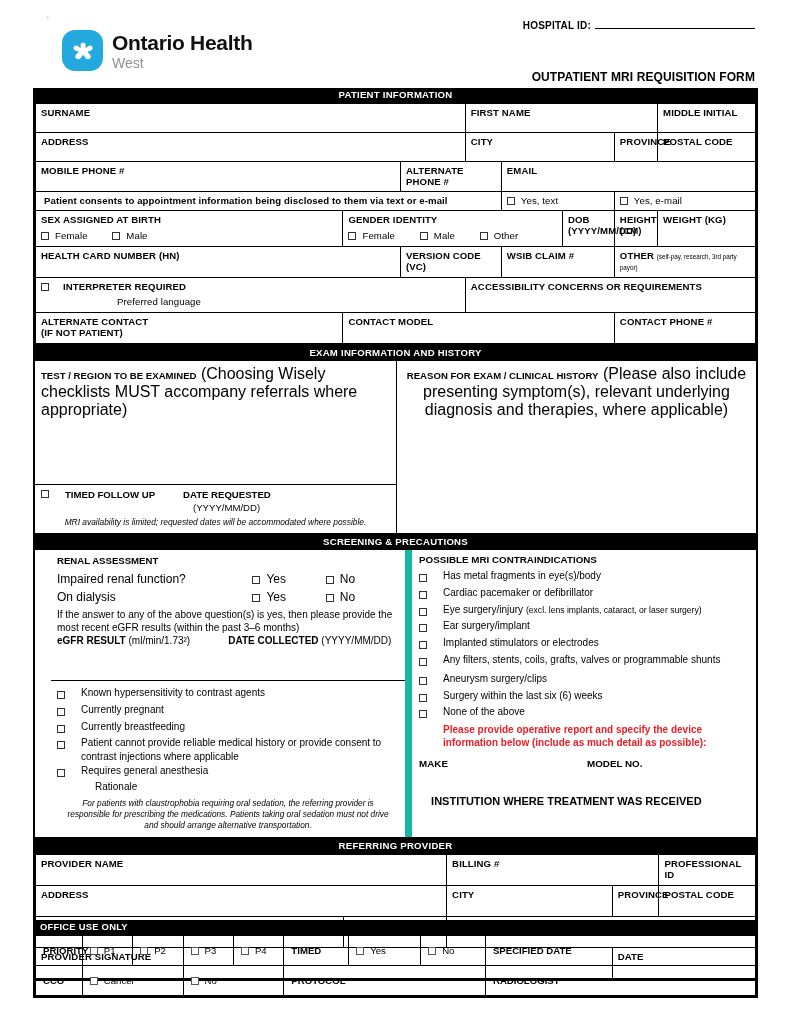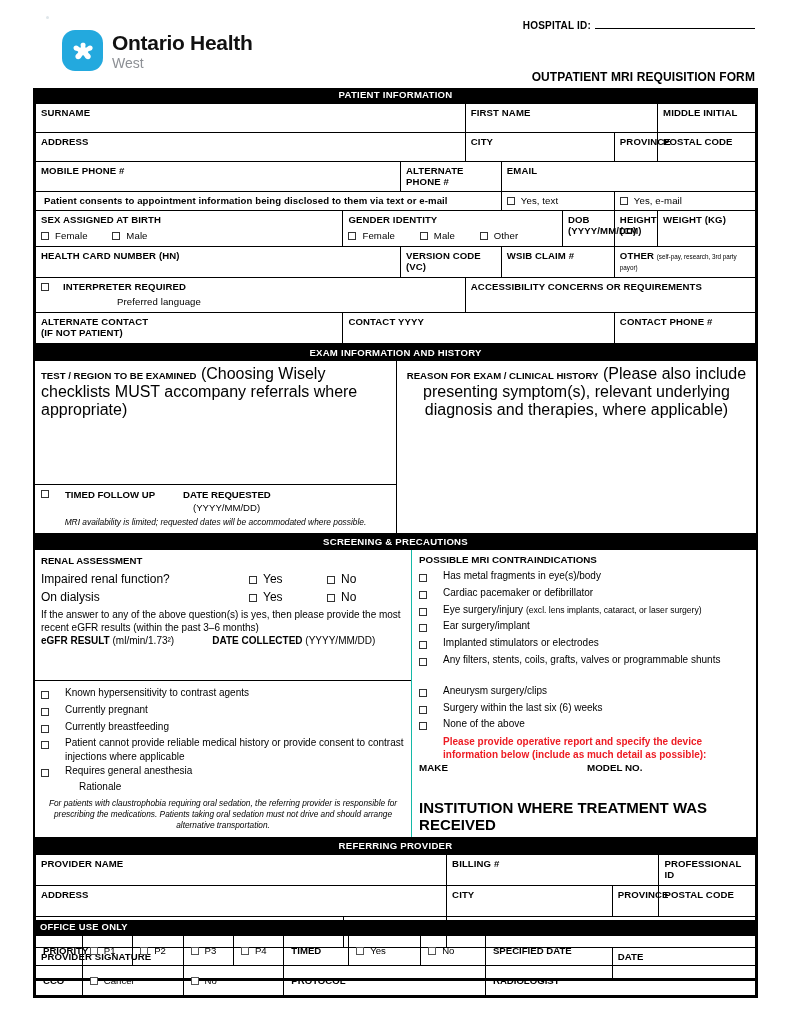--- a/index.html
+++ b/index.html
@@ -125,21 +125,21 @@
   .exam-box-top {
     height: 124px;
     border-bottom: 1px solid #000;
     padding: 4px 6px;
   }
   .exam-box-bot { padding: 4px 6px 5px 6px; height: 48px;}
   .hdr { font-size: 9.6px; font-weight: bold; }
 
   
   .scr-wrap { display: flex; border: 2px solid #000; border-top: none; }
-  .scr-left { width: 52.3%; border-right: 1px solid #14b8a6; }
+  .scr-left { width: 52.3%; border-right: 7px solid #14b8a6; padding-left: 16px; }
   .scr-right { flex: 1; padding: 4px 6px 0 7px; }
   .renal { padding: 5px 6px 4px 6px; border-bottom: 1px solid #000; height: 131px;}
   .scr-list { padding: 5px 6px 5px 6px; }
   .rrow { display: flex; align-items: baseline; font-size: 12px; font-weight: normal; margin-bottom: 4px; }
   .rrow .q { width: 208px; }
   .rrow .a { width: 78px; }
   .note { font-size: 10px; font-weight: normal; line-height: 1.3; }
   .egfr { font-size: 10px; margin-top: 1px; }
   .egfr b { font-weight: bold; }
   .egfr .gap { display: inline-block; width: 38px; }
@@ -149,23 +149,23 @@
   }
   .ck-item .box { flex: none; width: 24px; padding-top: 2px;}
   .ck-item .txt { flex: 1; }
   .sub-ind { padding-left: 24px; font-size: 10px; }
   .fine-ital {
     font-style: italic; font-size: 8.3px; text-align: center;
     line-height: 1.35; margin-top: 6px; padding: 0 4px;
   }
   .red { color: #ED1C24; font-weight: bold; font-size: 10px; line-height: 1.35; }
   .scr-right .hdr2 { font-size: 9.8px; font-weight: bold; margin-bottom: 4px; }
-  .makerow { font-size: 9.8px; font-weight: bold; margin-top: 0; display: flex;}
+  .makerow { font-size: 9.8px; font-weight: bold; margin-top: 8px; display: flex;}
   .makerow .m1 { width: 168px; }
-  .instrow { font-size: 15px; font-weight: bold; margin-top: 26px; }
+  .instrow { font-size: 11px; font-weight: bold; margin-top: 26px; margin-left: 12px; }
 
   
   .office { position: absolute; left: 33px; top: 920px; width: 725px; }
   .office .band { text-align: left; padding-left: 7px; font-size: 9.4px;}
   table.office-grid { width: 100%; border-collapse: collapse; table-layout: fixed;}
   table.office-grid td {
     border: 1px solid #000; font-size: 9.6px; font-weight: bold;
     padding: 6px 7px; vertical-align: middle; height: 30px;
   }
   .cbsm { display:inline-block; width:8px;height:8px;border:1px solid #555;background:#fff;vertical-align:-1px;margin-right:6px;}
@@ -270,21 +270,21 @@
         <div><span class="cb" style="margin-right:14px"></span><span>INTERPRETER REQUIRED</span></div>
         <div class="nb" style="margin-top:4px; padding-left:76px">Preferred language</div>
       </td>
       <td colspan="5">ACCESSIBILITY CONCERNS OR REQUIREMENTS</td>
     </tr>
     <tr class="h30">
       <td style="width:15%">
         <div>ALTERNATE CONTACT</div>
         <div>(IF NOT PATIENT)</div>
       </td>
-      <td colspan="5">CONTACT YYYY</td>
+      <td colspan="5">CONTACT MODEL</td>
       <td colspan="2">CONTACT PHONE #</td>
     </tr>
   </tbody>
       </table>
   </div>
 
   <div class="band">EXAM INFORMATION AND HISTORY</div>
   <div class="exam-wrap">
     <div class="exam-left">
       <div class="exam-box-top">
@@ -374,21 +374,21 @@
           <span class="txt"><span>Ear surgery/implant</span></span>
         </div>
       <div class="ck-item">
           <span class="box"><span class="cb"></span></span>
           <span class="txt"><span>Implanted stimulators or electrodes</span></span>
         </div>
       <div class="ck-item">
           <span class="box"><span class="cb"></span></span>
           <span class="txt"><span>Any filters, stents, coils, grafts, valves or programmable shunts</span></span>
         </div>
-      <div class="ck-item" style="margin-top:16px">
+      <div class="ck-item" style="margin-top:4px">
           <span class="box"><span class="cb"></span></span>
           <span class="txt"><span>Aneurysm surgery/clips</span></span>
         </div>
       <div class="ck-item">
           <span class="box"><span class="cb"></span></span>
           <span class="txt"><span>Surgery within the last six (6) weeks</span></span>
         </div>
       <div class="ck-item">
           <span class="box"><span class="cb"></span></span>
           <span class="txt"><span>None of the above</span></span>

